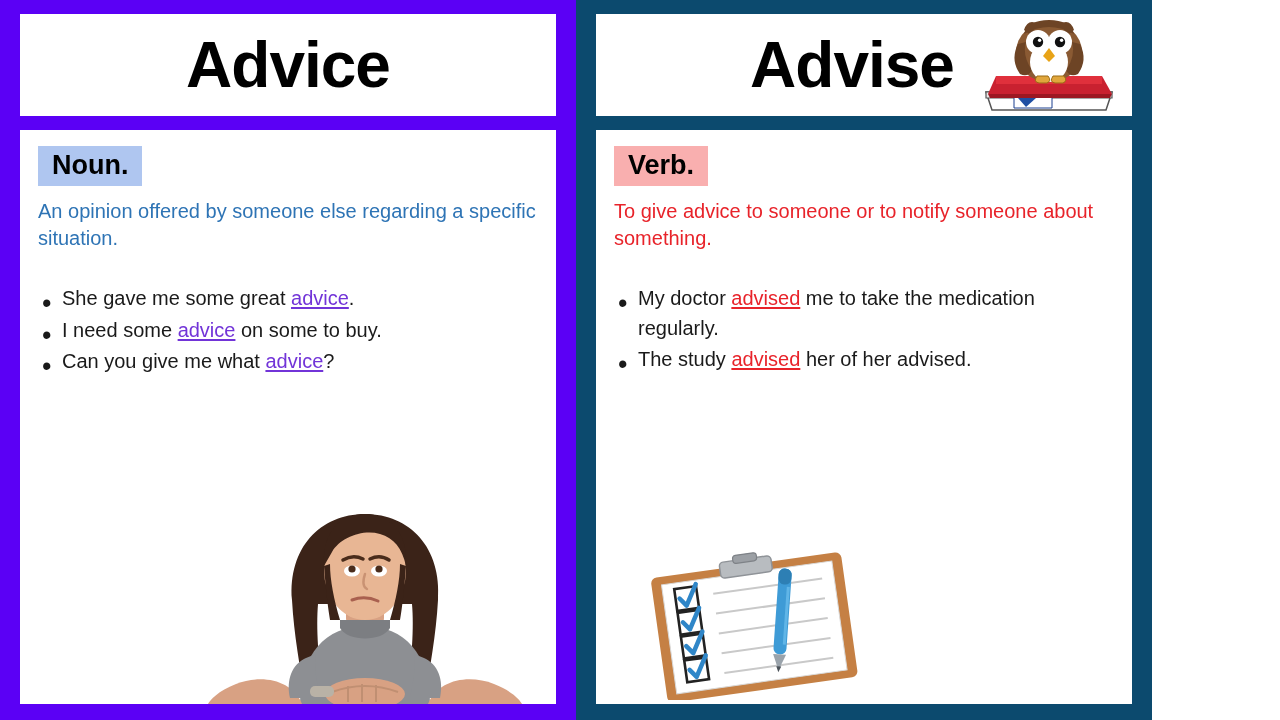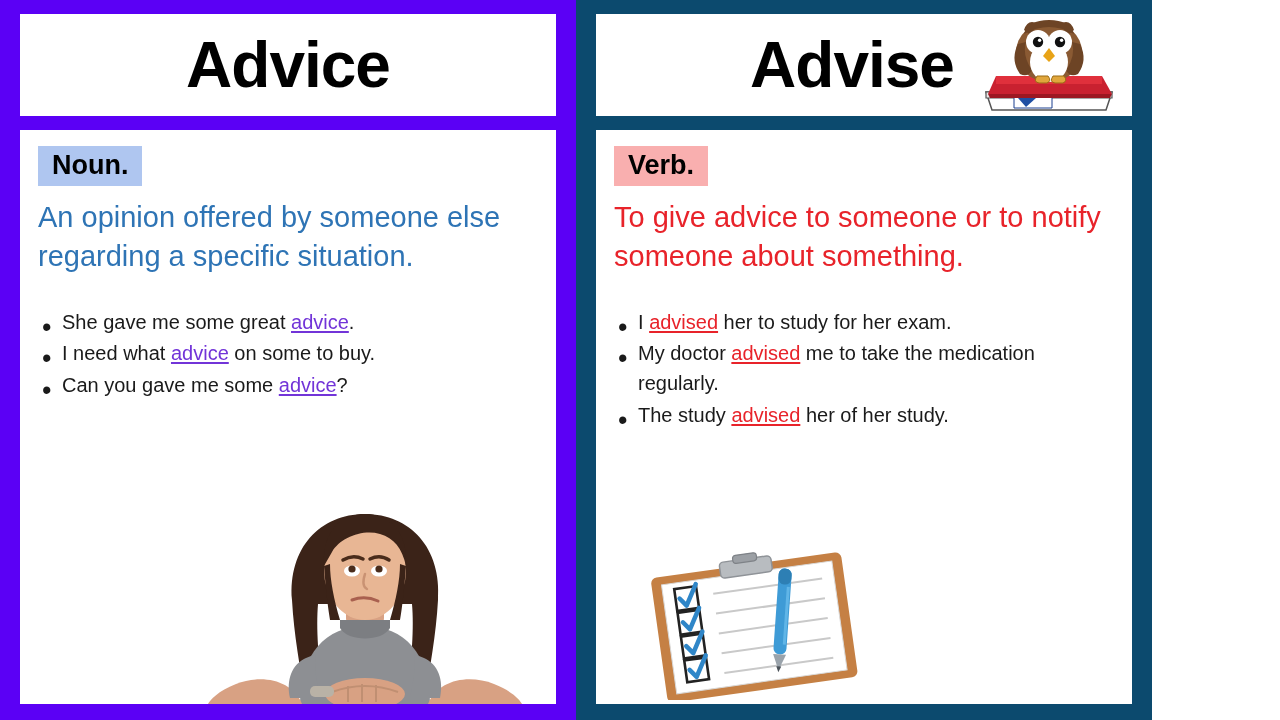--- a/index.html
+++ b/index.html
@@ -75,21 +75,21 @@
     color: #000000;
     padding: 5px 14px 7px 14px;
     line-height: 1.05;
   }
   .pos-noun { background: #AFC6F0; }
   .pos-verb { background: #F9AFAF; }
 
   
   .definition {
     margin-top: 12px;
-    font-size: 29px;
+    font-size: 20px;
     line-height: 1.32;
     font-weight: 400;
   }
   .def-blue { color: #2E74B5; }
   .def-red  { color: #E8232A; }
 
   
   .examples {
     list-style: none;
     margin-top: 33px;
@@ -151,24 +151,24 @@
 
       <span class="pos-badge pos-noun">Noun.</span>
 
       <div class="definition def-blue">An opinion offered by someone else regarding a specific situation.</div>
 
       <ul class="examples">
         <li>
           <span>She gave me some great </span><span class="kw kw-purple">advice</span><span>.</span>
         </li>
         <li>
-          <span>I need what </span><span class="kw kw-purple">advice</span><span> on some to buy.</span>
-        </li>
-        <li>
-          <span>Can you gave me some </span><span class="kw kw-purple">advice</span><span>?</span>
+          <span>I need some </span><span class="kw kw-purple">advice</span><span> on some to buy.</span>
+        </li>
+        <li>
+          <span>Can you give me what </span><span class="kw kw-purple">advice</span><span>?</span>
         </li>
       </ul>
 
       
       <div class="photo-woman">
         <svg viewBox="0 0 370 196" width="370" height="196">
           <rect x="0" y="0" width="370" height="196" fill="#ffffff"></rect>
 
           <path d="M112 92 C108 40 140 6 185 6 C230 6 262 40 258 92
                    C256 128 250 158 244 196 L226 196 C232 150 234 120 232 96
@@ -261,27 +261,24 @@
     </div>
 
     <div class="content-card">
 
       <span class="pos-badge pos-verb">Verb.</span>
 
       <div class="definition def-red">To give advice to someone or to notify someone about something.</div>
 
       <ul class="examples">
         <li>
-          <span>I </span><span class="kw kw-red">advised</span><span> her to study for her exam.</span>
-        </li>
-        <li>
           <span>My doctor </span><span class="kw kw-red">advised</span><span> me to take the medication regularly.</span>
         </li>
         <li>
-          <span>The study </span><span class="kw kw-red">advised</span><span> her of her study.</span>
+          <span>The study </span><span class="kw kw-red">advised</span><span> her of her advised.</span>
         </li>
       </ul>
 
       
       <div class="clipboard-wrap">
         <svg viewBox="0 0 250 150" width="250" height="150">
           <g transform="rotate(-8 125 75)">
 
             <rect x="26" y="14" width="192" height="126" rx="6" fill="#c58044"></rect>
 

